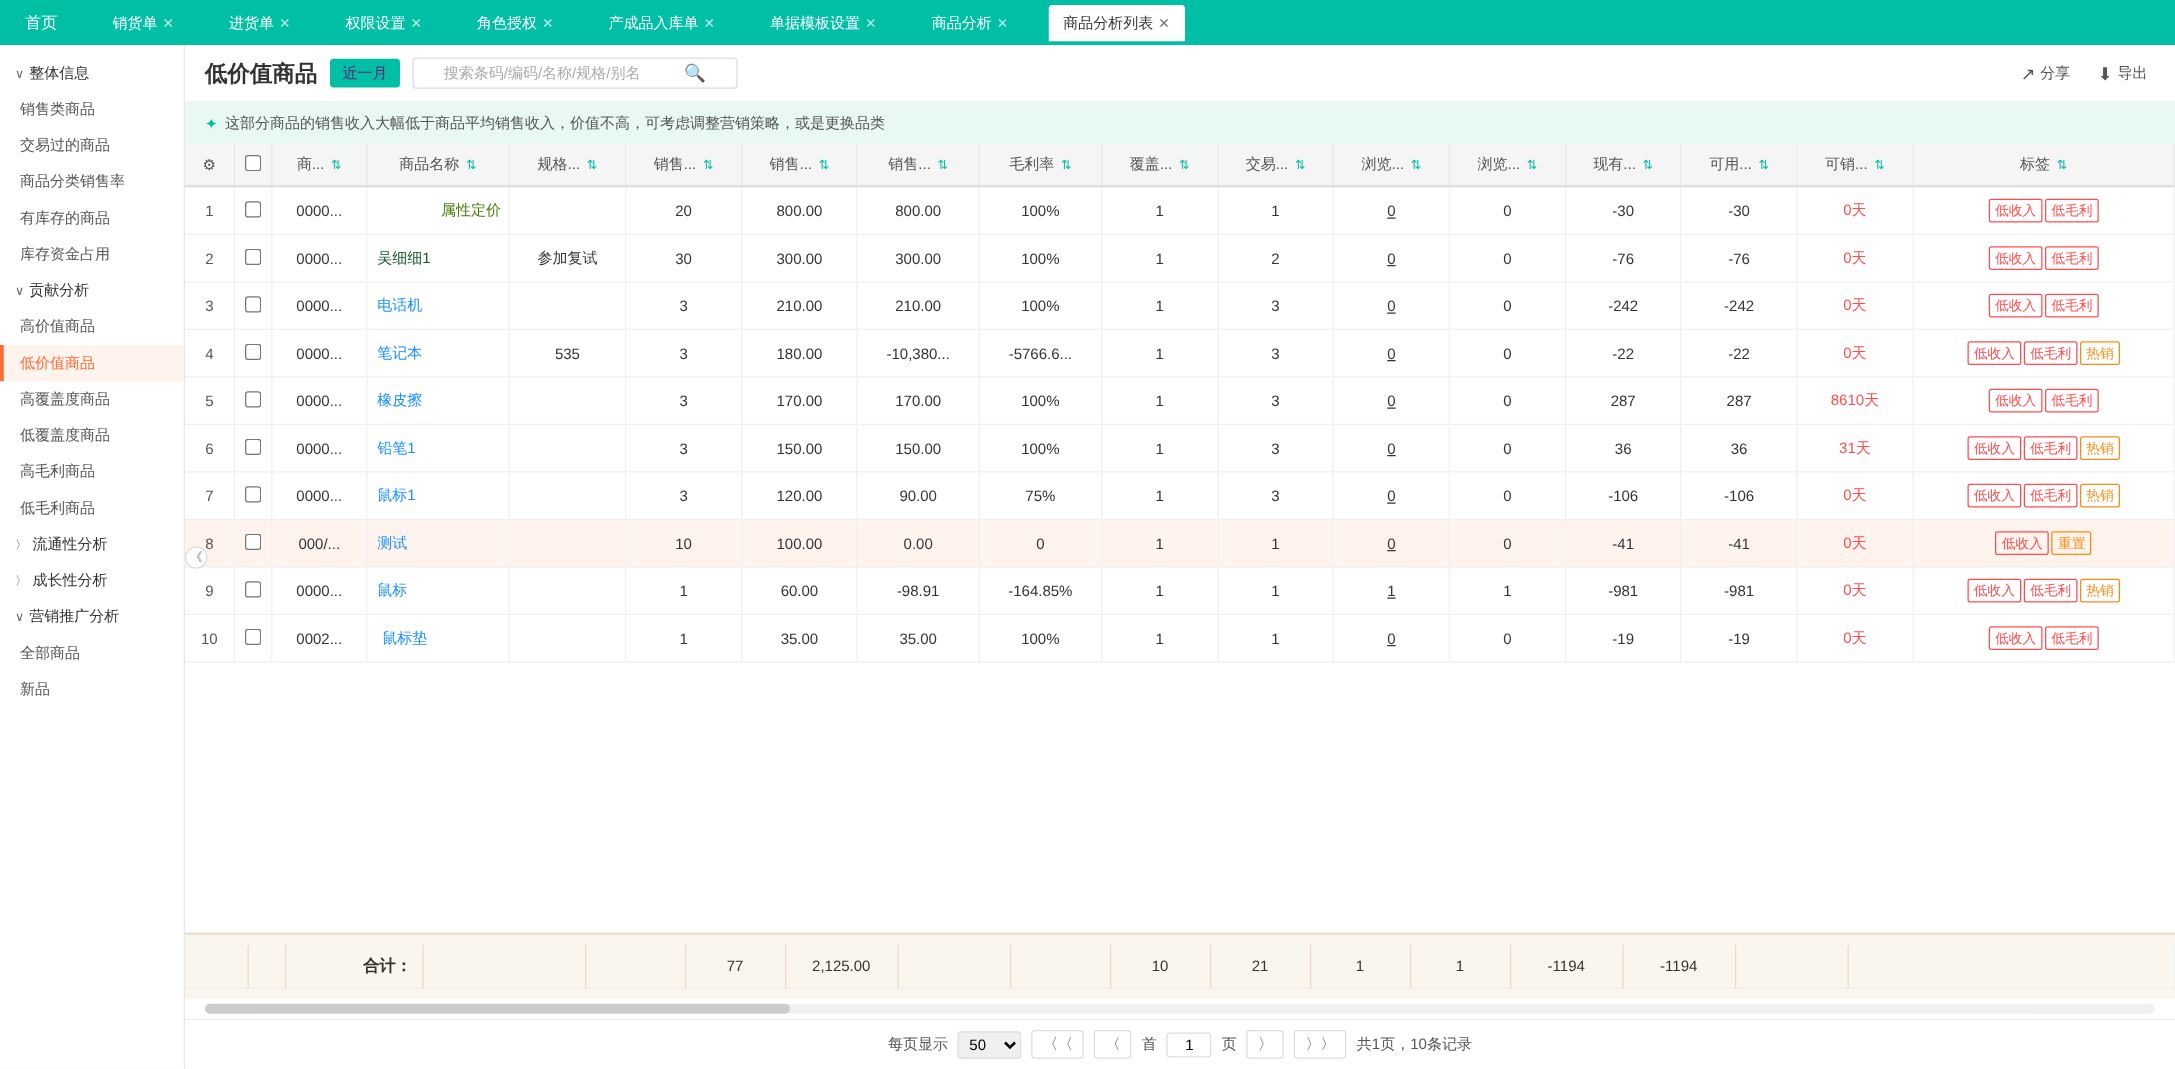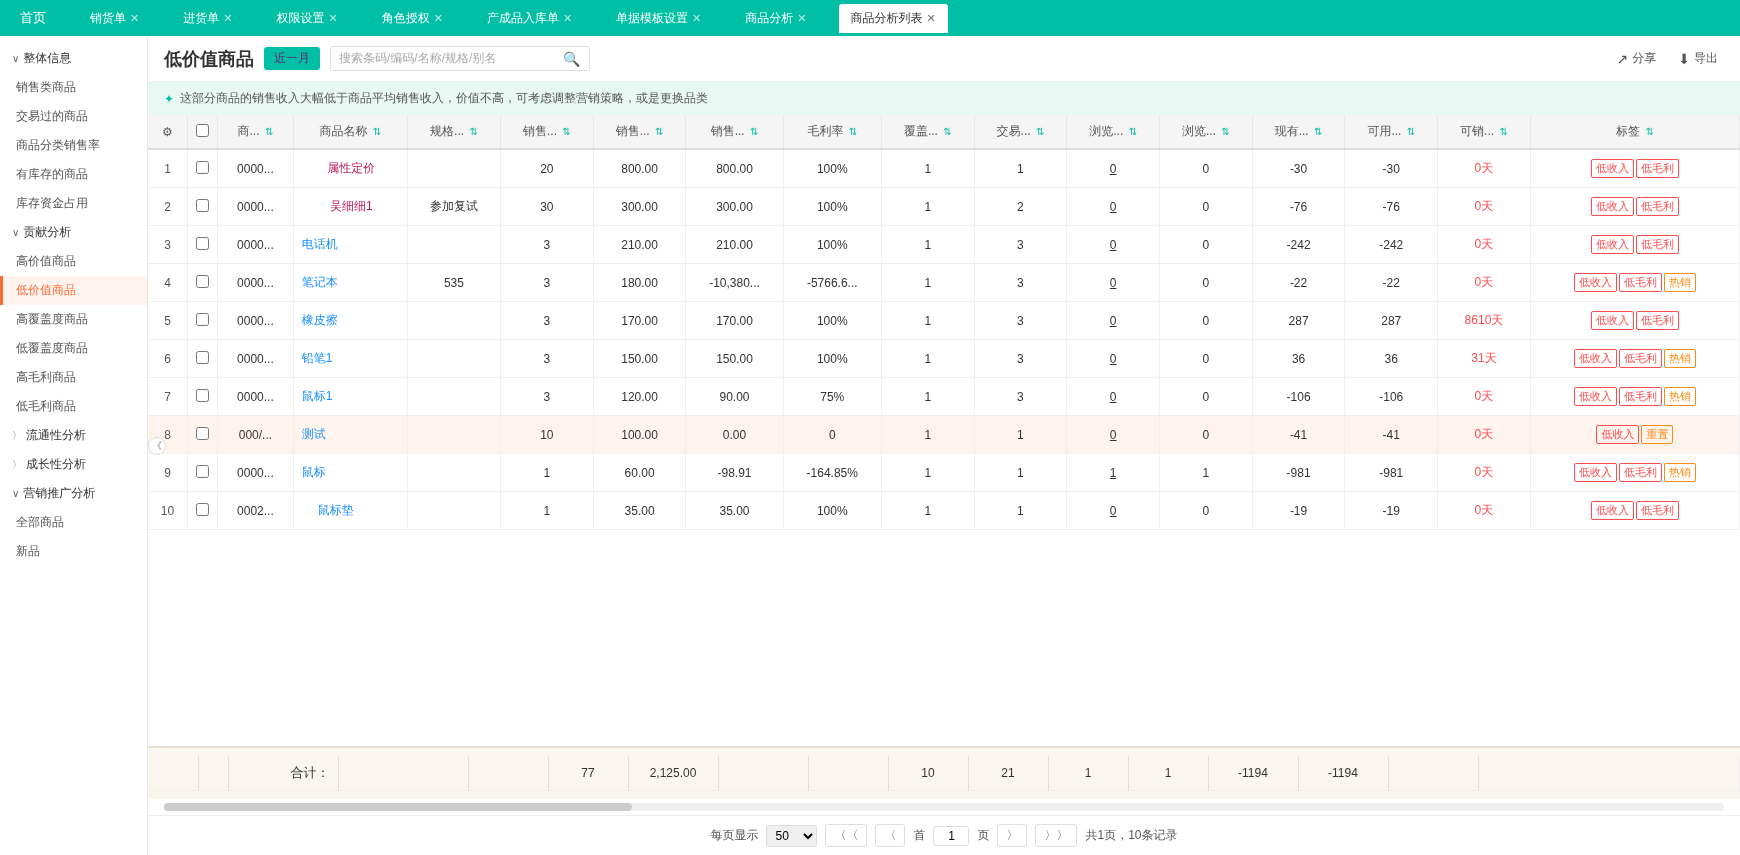--- a/index.html
+++ b/index.html
@@ -86,24 +86,24 @@
       border: none;
       border-radius: 3px;
       padding: 3px 10px;
       cursor: pointer;
       font-size: 12px;
     }
     .search-box {
       flex: 1;
       max-width: 260px;
       display: flex;
-      align-items: flex-end;
+      align-items: flex-start;
       border: 1px solid #ddd;
       border-radius: 3px;
-      padding: 3px 8px;
+      padding: 3px 24px;
       gap: 4px;
       color: #aaa;
       font-size: 12px;
     }
     .search-icon { color: #00bfa5; font-size: 14px; }
     .header-actions {
       margin-left: auto;
       display: flex;
       gap: 10px;
     }
@@ -384,40 +384,40 @@
             <th>可用... <span class="sort-icon">⇅</span></th>
             <th>可销... <span class="sort-icon">⇅</span></th>
             <th>标签 <span class="sort-icon">⇅</span></th>
           </tr>
         </thead>
         <tbody id="table-body">
         <tr>
       <td class="row-num">1</td>
       <td class="checkbox-cell"><input type="checkbox" style=""></td>
       <td>0000...</td>
-      <td style="text-align:center; padding-left:8px; color:#be185d; cursor:pointer;">属性定价</td>
+      <td style="text-align:right; padding-left:8px; color:#4d7c0f; cursor:pointer;">属性定价</td>
       <td></td>
       <td>20</td>
       <td>800.00</td>
       <td>800.00</td>
       <td>100%</td>
       <td>1</td>
       <td>1</td>
       <td><span class="zero-underline">0</span></td>
       <td>0</td>
       <td>-30</td>
       <td>-30</td>
       <td style="color:#ff4d4f;">0天</td>
       <td><span class="tag tag-red">低收入</span><span class="tag tag-red">低毛利</span></td>
     </tr>
             <tr>
       <td class="row-num">2</td>
       <td class="checkbox-cell"><input type="checkbox" style=""></td>
       <td>0000...</td>
-      <td style="text-align:center; padding-left:8px; color:#be185d; cursor:pointer;">吴细细1</td>
+      <td style="text-align:left; padding-left:8px; color:#14532d; cursor:pointer;">吴细细1</td>
       <td>参加复试</td>
       <td>30</td>
       <td>300.00</td>
       <td>300.00</td>
       <td>100%</td>
       <td>1</td>
       <td>2</td>
       <td><span class="zero-underline">0</span></td>
       <td>0</td>
       <td>-76</td>
@@ -555,21 +555,21 @@
       <td>1</td>
       <td>-981</td>
       <td>-981</td>
       <td style="color:#ff4d4f;">0天</td>
       <td><span class="tag tag-red">低收入</span><span class="tag tag-red">低毛利</span><span class="tag tag-orange">热销</span></td>
     </tr>
             <tr>
       <td class="row-num">10</td>
       <td class="checkbox-cell"><input type="checkbox" style=""></td>
       <td>0002...</td>
-      <td style="text-align:left; padding-left:24px; color:#1890ff; cursor:pointer;">鼠标垫</td>
+      <td style="text-align:left; padding-left:12px; color:#1890ff; cursor:pointer;">鼠标垫</td>
       <td></td>
       <td>1</td>
       <td>35.00</td>
       <td>35.00</td>
       <td>100%</td>
       <td>1</td>
       <td>1</td>
       <td><span class="zero-underline">0</span></td>
       <td>0</td>
       <td>-19</td>
@@ -580,21 +580,21 @@
           </tbody>
       </table>
     </div>
 
     <div class="footer-totals">
       <table style="width:100%; min-width:1400px; border-collapse:collapse;">
         <tbody>
             <tr>
           <td style="width:50px; text-align:center; border-right:1px solid #e8dcc8;"></td>
           <td style="width:30px; border-right:1px solid #e8dcc8;"></td>
-          <td style="width:110px; text-align:right; padding-right:8px; font-weight:400; font-size:13px; border-right:1px solid #e8dcc8;">合计：</td>
+          <td style="width:110px; text-align:right; padding-right:8px; font-weight:700; font-size:13px; border-right:1px solid #e8dcc8;">合计：</td>
           <td style="width:130px; border-right:1px solid #e8dcc8;"></td>
           <td style="width:80px; border-right:1px solid #e8dcc8;"></td>
           <td style="width:80px; text-align:center; border-right:1px solid #e8dcc8;">77</td>
           <td style="width:90px; text-align:center; border-right:1px solid #e8dcc8;">2,125.00</td>
           <td style="width:90px; border-right:1px solid #e8dcc8;"></td>
           <td style="width:80px; border-right:1px solid #e8dcc8;"></td>
           <td style="width:80px; text-align:center; border-right:1px solid #e8dcc8;">10</td>
           <td style="width:80px; text-align:center; border-right:1px solid #e8dcc8;">21</td>
           <td style="width:80px; text-align:center; border-right:1px solid #e8dcc8;">1</td>
           <td style="width:80px; text-align:center; border-right:1px solid #e8dcc8;">1</td>

